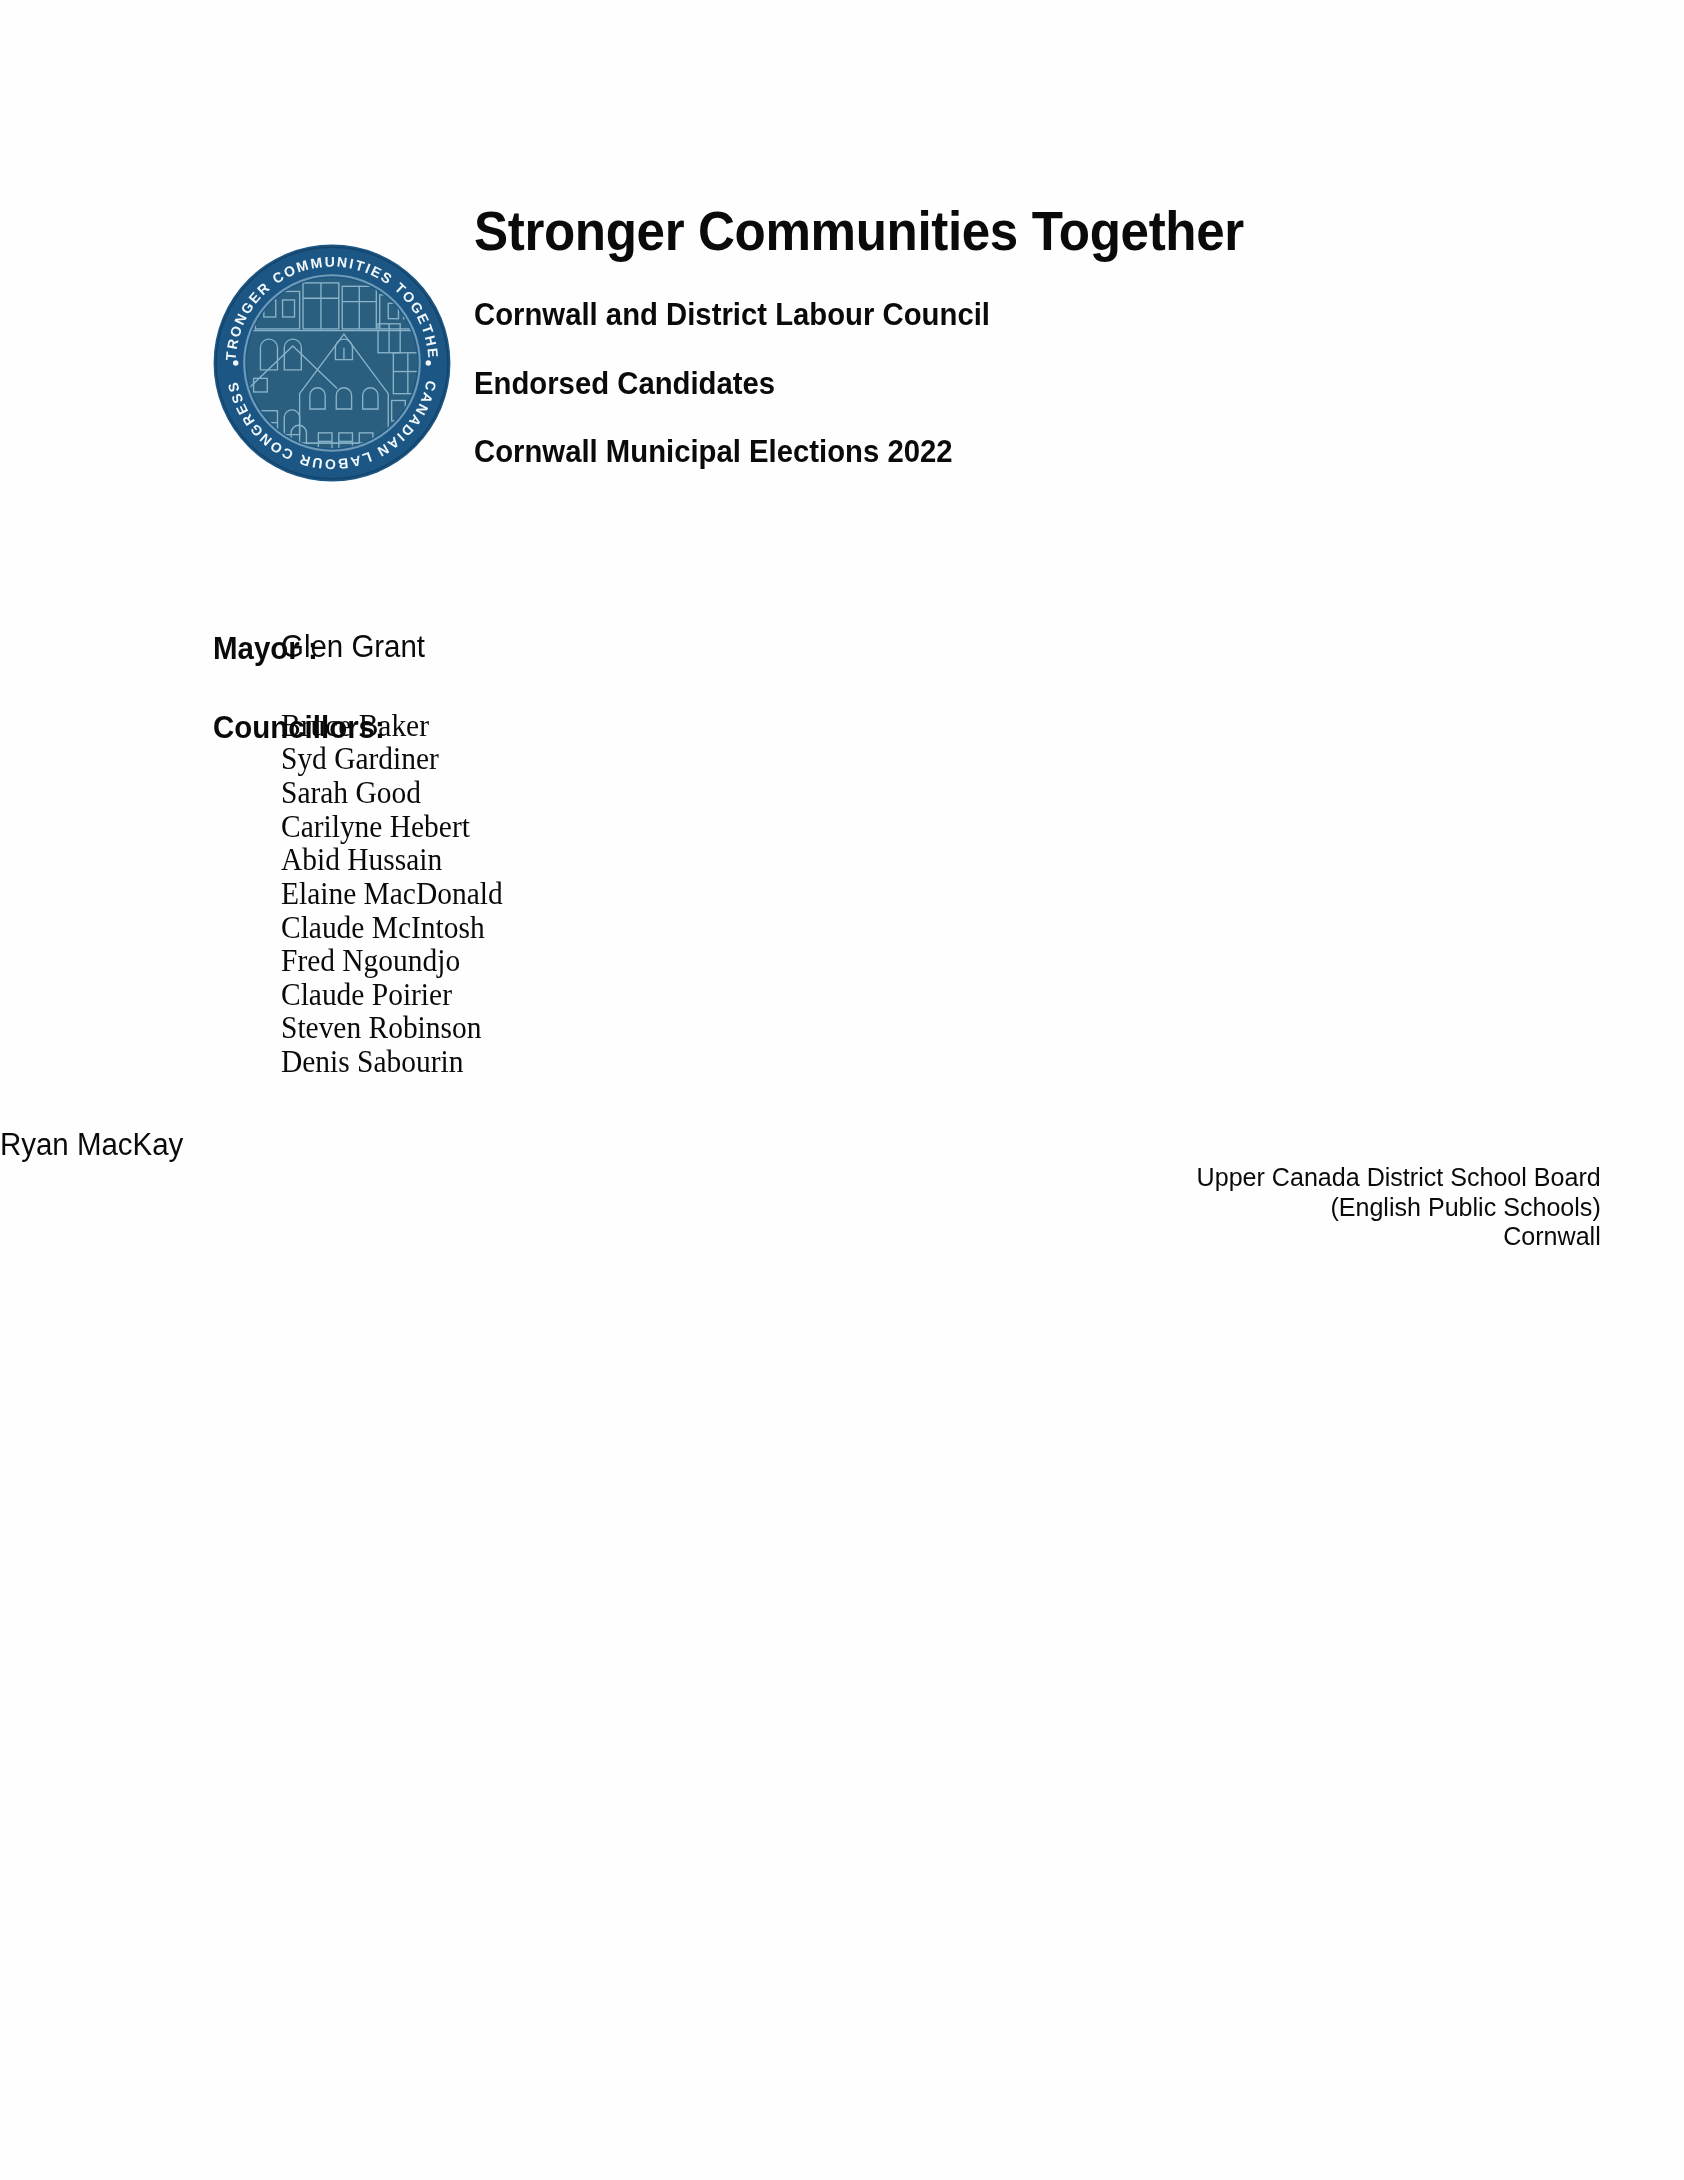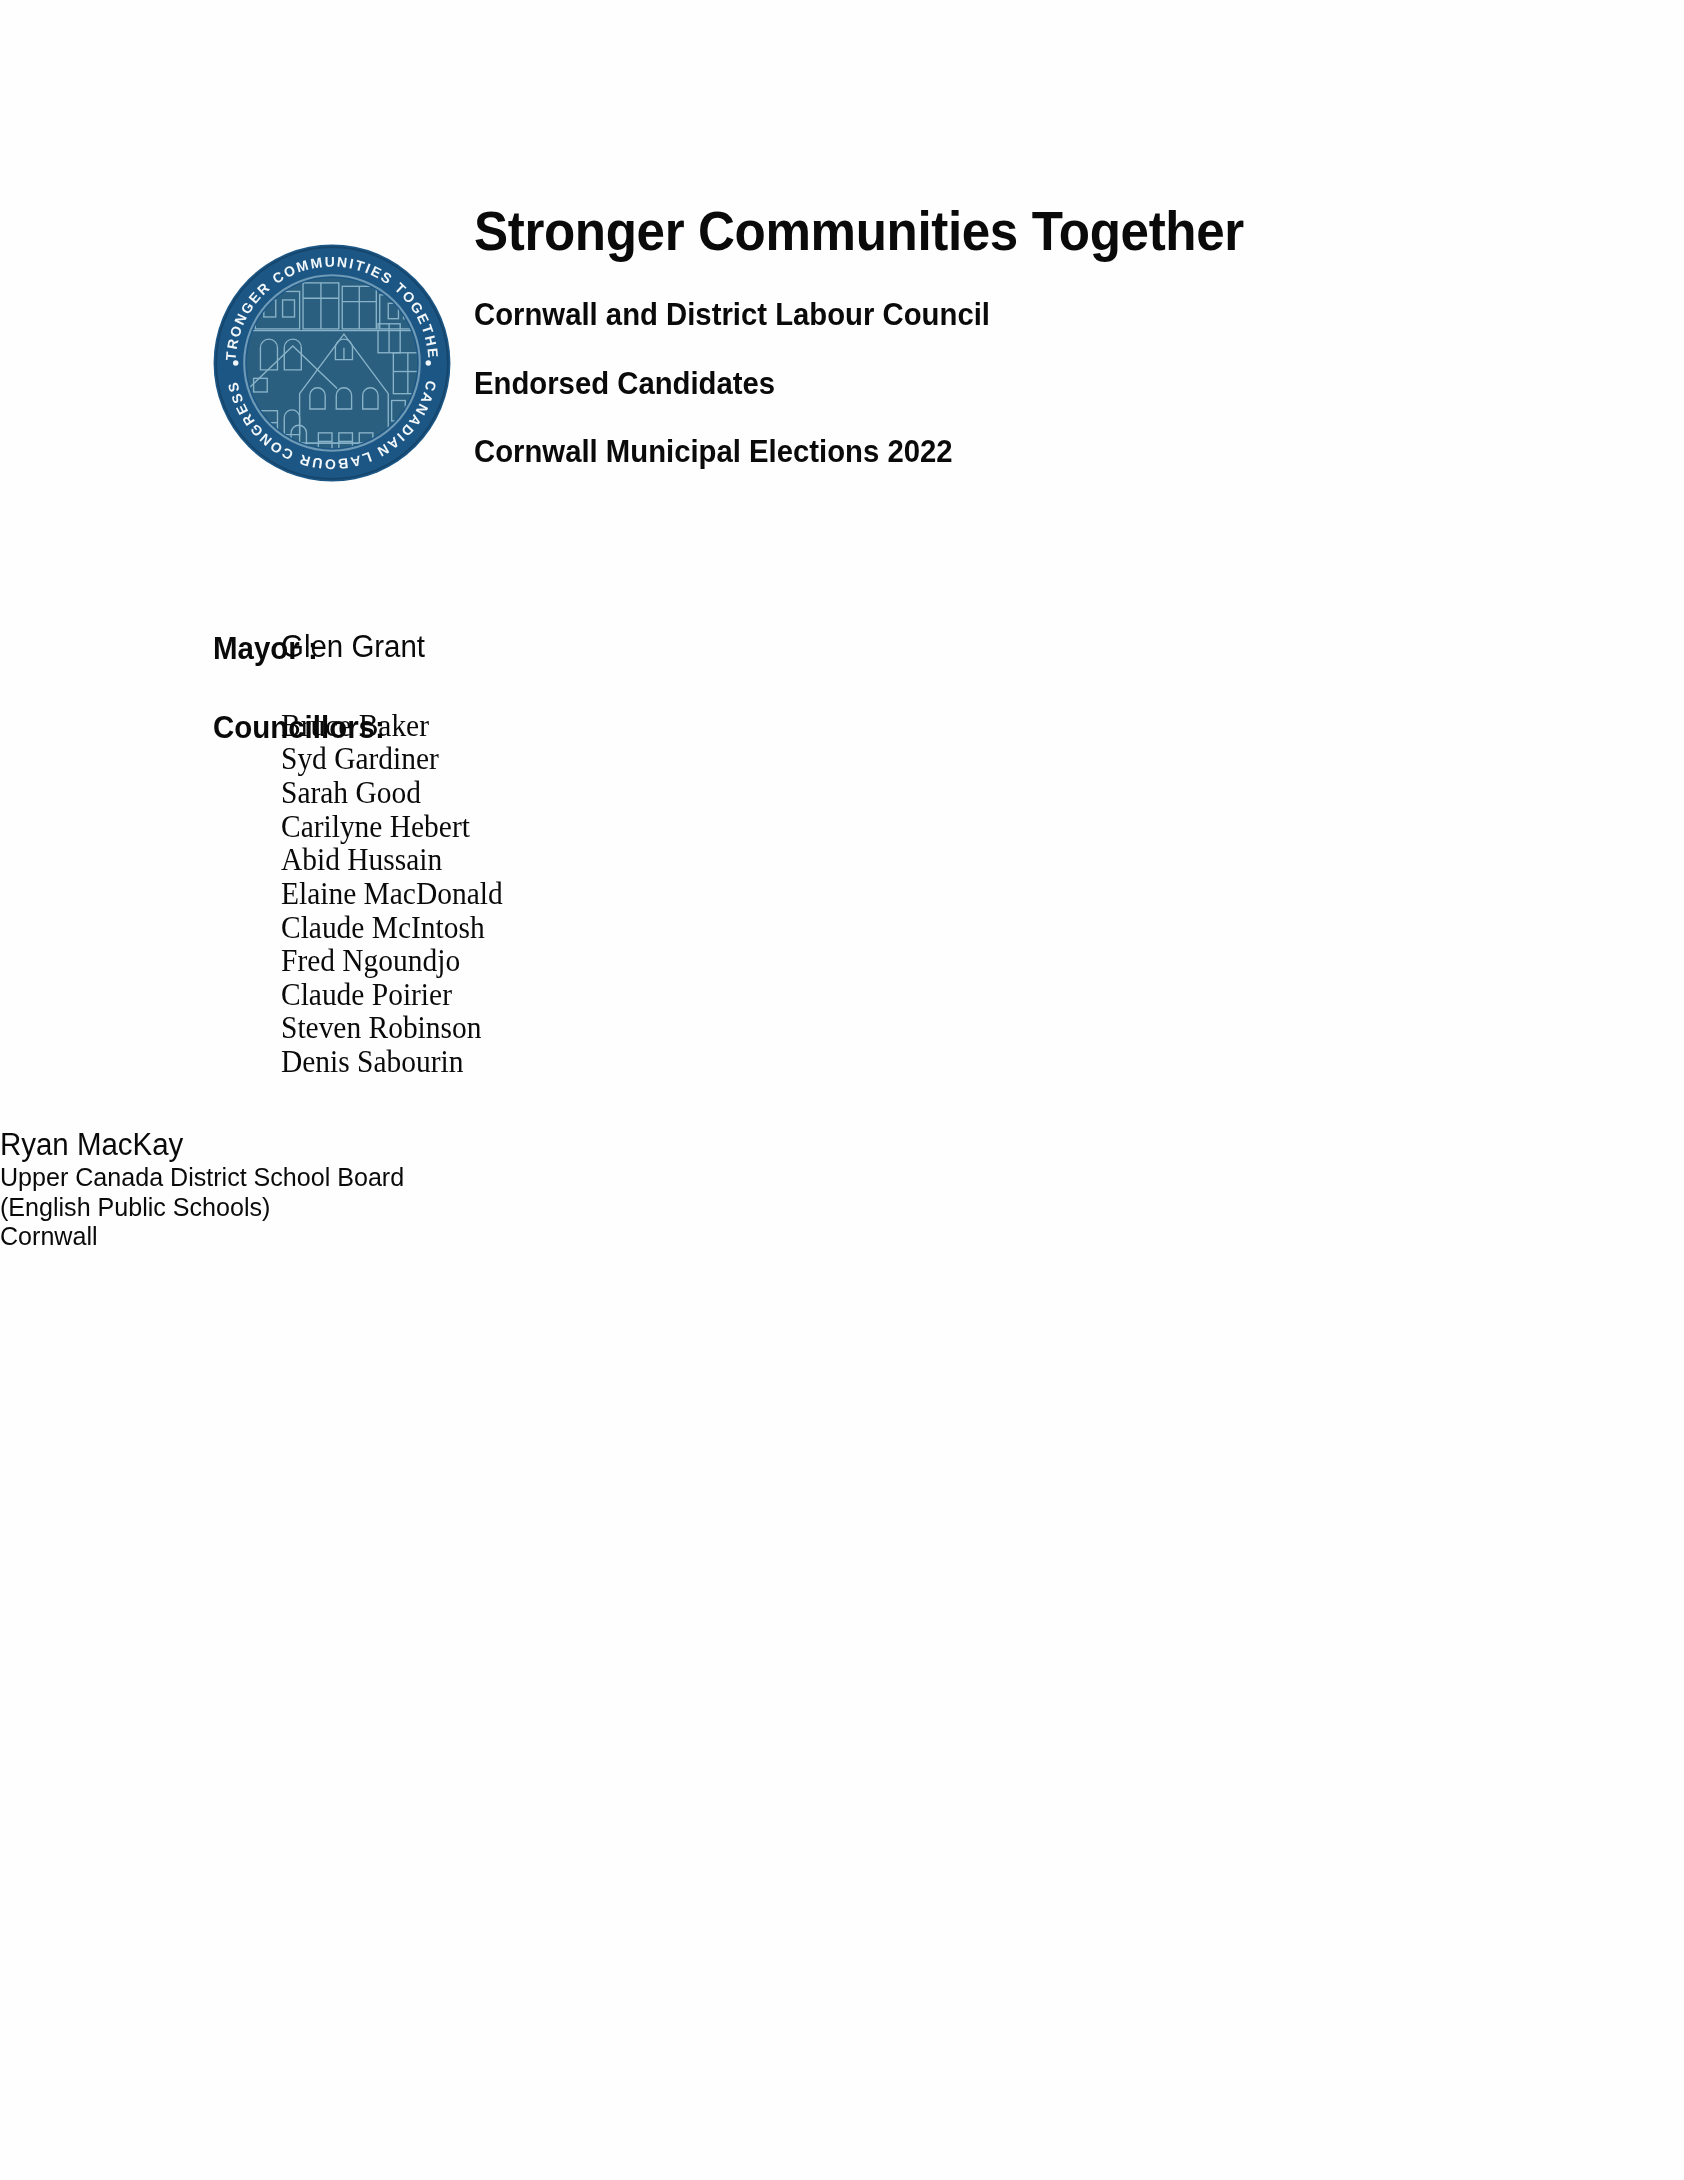--- a/index.html
+++ b/index.html
@@ -124,21 +124,21 @@
 
   .name-list { margin: 0; padding: 0; list-style: none; font-family: Liberation Serif, serif; }
   .name-list li {
     font-size: 31px;
     line-height: 1.085;
     transform: scaleX(0.95);
     transform-origin: left top;
     white-space: nowrap;
   }
 
-  .trustee-extra { margin-top: 1.7px; }
+  .trustee-extra { margin-top: 1.7px; text-align: right; }
 </style>
 </head>
 <body>
 
 <div class="page">
 
   <div class="header">
 
     <div class="logo-wrap">
       <svg class="logo-svg" viewBox="0 0 284 284">

